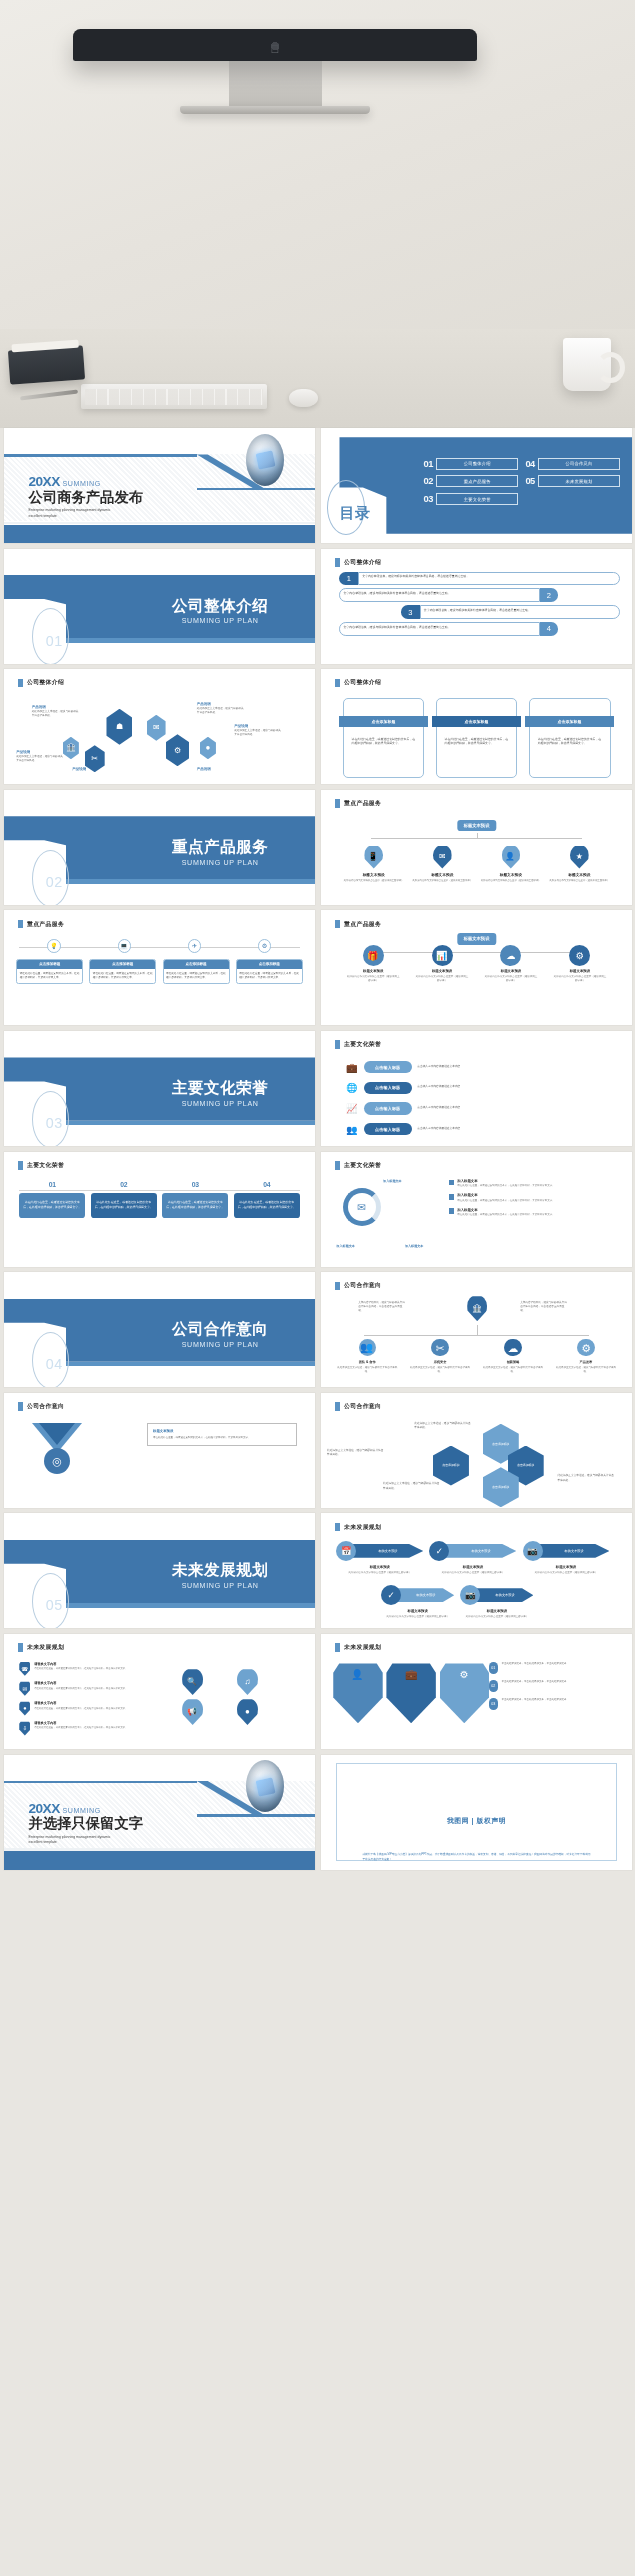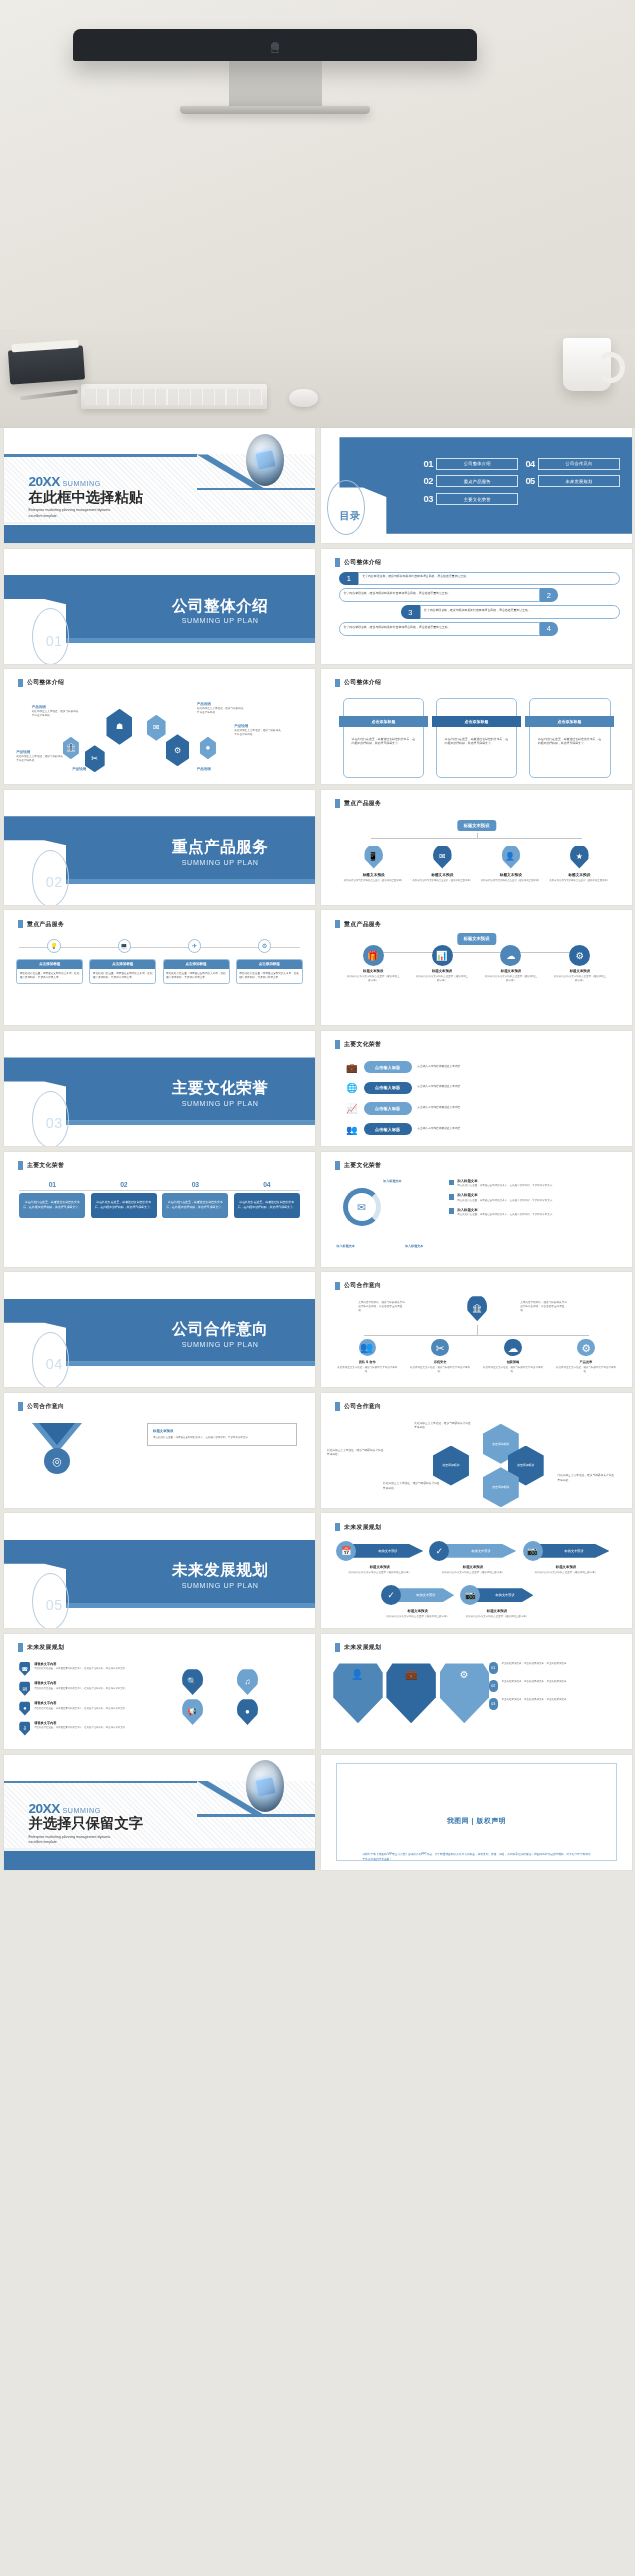--- a/index.html
+++ b/index.html
@@ -178,21 +178,21 @@
     position:absolute; left:6%; top:8%; right:0; bottom:8%;
     background:#3f76ab;
     clip-path: polygon(0 0, 100% 0, 100% 100%, 16% 100%, 16% 62%, 8% 52%, 0 52%);
   }
   .toc-ring {
     position:absolute; left:2%; bottom:7%; width:38px; height:55px;
     border:0.6px solid #9fbdd8; border-radius:50%;
   }
   .toc-label {
     position:absolute; left:6%; bottom:17%;
-    color:#4e86b8; font-size:10px; font-weight:bold; letter-spacing:0.6px;
+    color:#4e86b8; font-size:15px; font-weight:bold; letter-spacing:0.6px;
   }
   .toc-cols {
     position:absolute; left:33%; top:26%; right:4%;
     display:grid; grid-template-columns: 1fr 1fr; gap: 5.6px 7.5px;
   }
   .toc-item { display:flex; align-items:center; gap:3.7px; }
   .toc-num { color:#fff; font-size:9.3px; font-weight:bold; letter-spacing:-0.6px; opacity:.95;}
   .toc-btn {
     flex:1; border:0.6px solid #cfe0ee; color:#fff;
     font-size:4.3px; text-align:center; padding:2.5px 1.2px; letter-spacing:0.2px;
@@ -449,21 +449,21 @@
 
   <div class="thumb slide t-cover">
     <div class="cover-band"></div>
     <div class="cover-stripe"></div>
     <div class="cover-stripe-diag"></div>
     <div class="cover-stripe-low"></div>
     <div class="cover-photo"></div>
     <div class="cover-title-wrap">
       <span class="cover-year">20XX</span>
       <span class="cover-summing">SUMMING</span>
-      <div class="cover-main">在此框中选择粘贴</div>
+      <div class="cover-main">公司商务产品发布</div>
       <div class="cover-sub">Enterprise marketing planning management dynamic</div>
       <div class="cover-sub">excellent template</div>
     </div>
     <div class="cover-bottombar"></div>
   </div>
 
   <div class="thumb slide">
     <div class="toc-bg"></div>
     <div class="toc-ring"></div>
     <div class="toc-label">目录</div>

